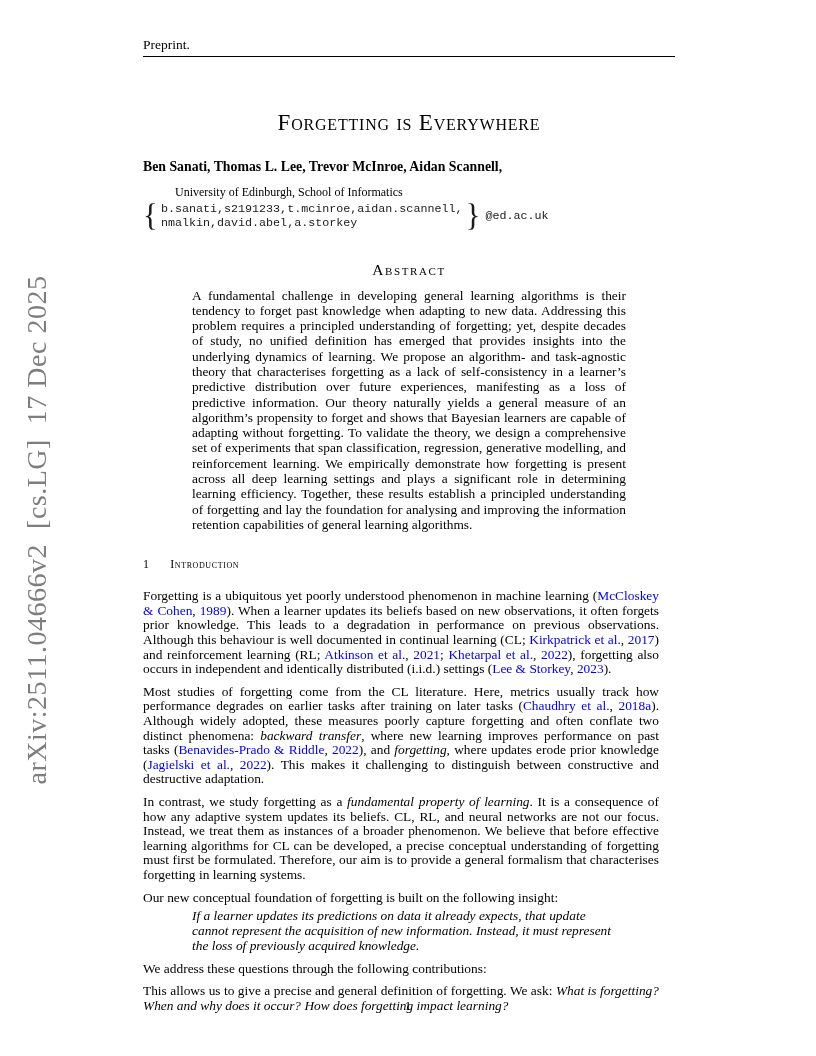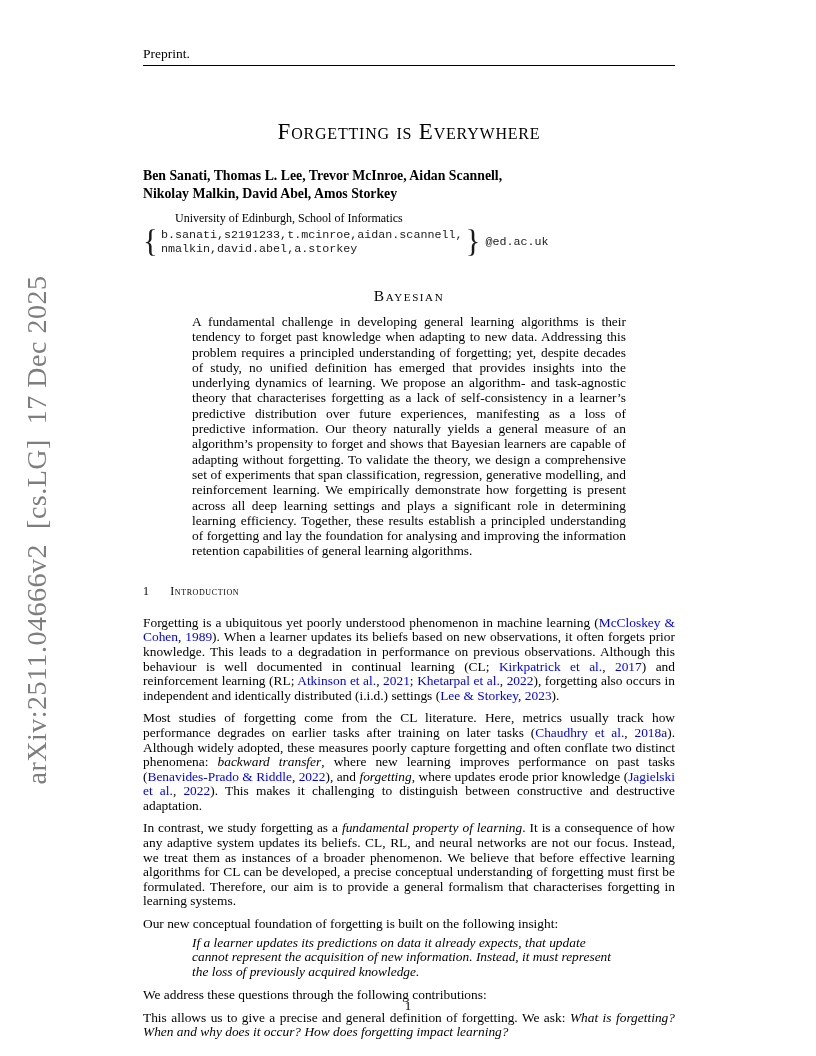--- a/index.html
+++ b/index.html
@@ -15,21 +15,21 @@
     position: absolute;
     top: 530px; left: 37px;
     transform: translate(-50%, -50%) rotate(-90deg);
     white-space: pre;
     font-size: 28px;
     color: #7e7e7e;
     letter-spacing: 0.5px;
   }
   .content {
     position: absolute;
-    left: 143px; top: 17px;
+    left: 143px; top: 8px;
     width: 532px;
   }
   .preprint { margin-top: 30px; font-size: 13.5px; line-height: 14px; }
   .header-rule {
     border: none; border-top: 1.6px solid #000;
     margin: 4px 0 0 0;
   }
   .title {
     margin: 53px 0 0 0;
     font-size: 23px; font-weight: normal;
@@ -72,21 +72,21 @@
     margin-top: 23px;
     font-size: 12px;
     font-variant: small-caps;
     letter-spacing: 0.6px;
     line-height: 19px;
   }
   .sec-num { margin-right: 17px; }
   p.body {
     font-size: 13.4px; line-height: 14.6px;
     text-align: justify;
-    margin: 8px 0 0 0;
+    margin: 8px 16px 0 0;
   }
   p.body.first { margin-top: 15px; }
   .quote {
     margin: 4px 62px 0 49px;
     font-style: italic;
     font-size: 13.4px; line-height: 14.8px;
     text-align: left;
   }
   .cite { color: #0000ee; }
   .it { font-style: italic; }
@@ -103,35 +103,34 @@
 <div class="page">
   <div class="watermark">arXiv:2511.04666v2  [cs.LG]  17 Dec 2025</div>
 
   <div class="content">
     <div class="preprint">Preprint.</div>
     <hr class="header-rule">
 
     <h1 class="title">Forgetting is Everywhere</h1>
 
     <div class="authors first">Ben Sanati, Thomas L. Lee, Trevor McInroe, Aidan Scannell,</div>
-    <div class="authors">Nikolay Malkin, David Abel, Amos Storkey</div>
 
     <div class="affiliation">University of Edinburgh, School of Informatics</div>
 
     <div class="email-block">
       <span class="brace">{</span>
       <span class="email-lines">
         <span>b.sanati,s2191233,t.mcinroe,aidan.scannell,</span>
         <span>nmalkin,david.abel,a.storkey</span>
       </span>
       <span class="brace">}</span>
       <span class="email-domain">@ed.ac.uk</span>
     </div>
 
-    <div class="abstract-heading">Bayesian</div>
+    <div class="abstract-heading">Abstract</div>
     <div class="abstract-body">A fundamental challenge in developing general learning algorithms is their tendency to forget past knowledge when adapting to new data. Addressing this problem requires a principled understanding of forgetting; yet, despite decades of study, no unified definition has emerged that provides insights into the underlying dynamics of learning. We propose an algorithm- and task-agnostic theory that characterises forgetting as a lack of self-consistency in a learner’s predictive distribution over future experiences, manifesting as a loss of predictive information. Our theory naturally yields a general measure of an algorithm’s propensity to forget and shows that Bayesian learners are capable of adapting without forgetting. To validate the theory, we design a comprehensive set of experiments that span classification, regression, generative modelling, and reinforcement learning. We empirically demonstrate how forgetting is present across all deep learning settings and plays a significant role in determining learning efficiency. Together, these results establish a principled understanding of forgetting and lay the foundation for analysing and improving the information retention capabilities of general learning algorithms.</div>
 
     <div class="section-heading">
       <span class="sec-num">1</span>
       <span class="sec-title">Introduction</span>
     </div>
 
     <p class="body first"><span>Forgetting is a ubiquitous yet poorly understood phenomenon in machine learning (</span><span class="cite">McCloskey &amp; Cohen</span><span>, </span><span class="cite">1989</span><span>). When a learner updates its beliefs based on new observations, it often forgets prior knowledge. This leads to a degradation in performance on previous observations. Although this behaviour is well documented in continual learning (CL; </span><span class="cite">Kirkpatrick et al.</span><span>, </span><span class="cite">2017</span><span>) and reinforcement learning (RL; </span><span class="cite">Atkinson et al.</span><span>, </span><span class="cite">2021</span><span>; </span><span class="cite">Khetarpal et al.</span><span>, </span><span class="cite">2022</span><span>), forgetting also occurs in independent and identically distributed (i.i.d.) settings (</span><span class="cite">Lee &amp; Storkey</span><span>, </span><span class="cite">2023</span><span>).</span></p>
     <p class="body"><span>Most studies of forgetting come from the CL literature. Here, metrics usually track how performance degrades on earlier tasks after training on later tasks (</span><span class="cite">Chaudhry et al.</span><span>, </span><span class="cite">2018a</span><span>). Although widely adopted, these measures poorly capture forgetting and often conflate two distinct phenomena: </span><span class="it">backward transfer</span><span>, where new learning improves performance on past tasks (</span><span class="cite">Benavides-Prado &amp; Riddle</span><span>, </span><span class="cite">2022</span><span>), and </span><span class="it">forgetting</span><span>, where updates erode prior knowledge (</span><span class="cite">Jagielski et al.</span><span>, </span><span class="cite">2022</span><span>). This makes it challenging to distinguish between constructive and destructive adaptation.</span></p>
     <p class="body"><span>In contrast, we study forgetting as a </span><span class="it">fundamental property of learning</span><span>. It is a consequence of how any adaptive system updates its beliefs. CL, RL, and neural networks are not our focus. Instead, we treat them as instances of a broader phenomenon. We believe that before effective learning algorithms for CL can be developed, a precise conceptual understanding of forgetting must first be formulated. Therefore, our aim is to provide a general formalism that characterises forgetting in learning systems.</span></p>

